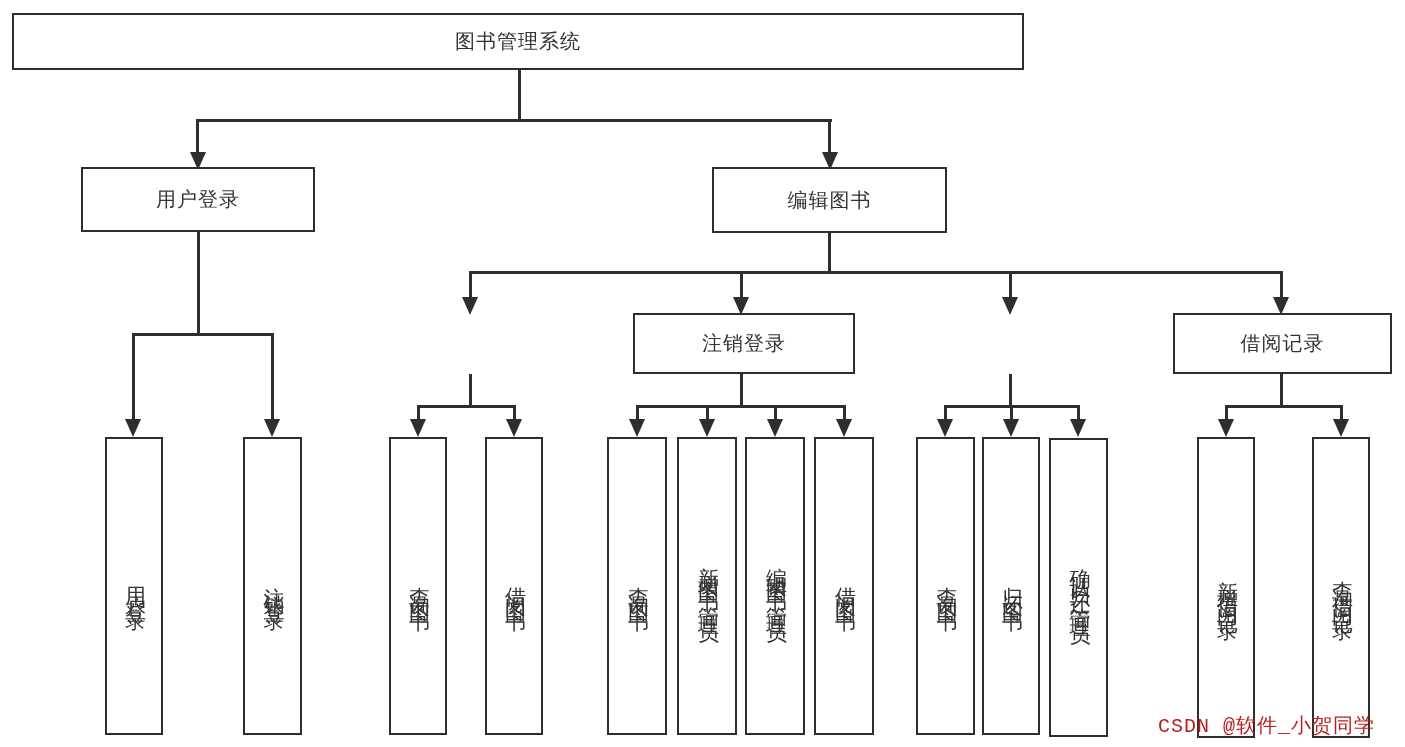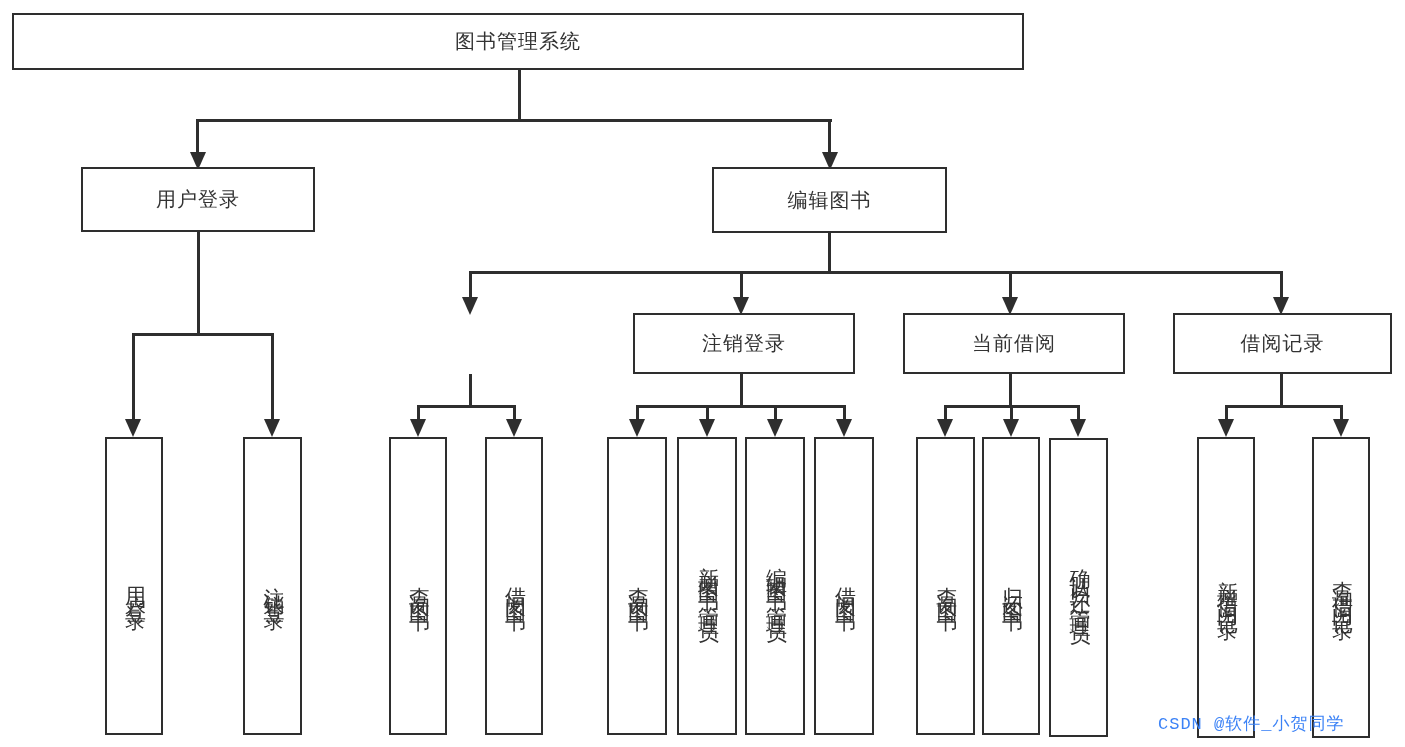--- a/index.html
+++ b/index.html
@@ -38,22 +38,22 @@
     width: 0; height: 0;
     border-left: 8px solid transparent;
     border-right: 8px solid transparent;
     border-top: 18px solid #2e2e2e;
     z-index: 1;
   }
   .watermark {
     position: absolute;
     left: 1158px;
     top: 712px;
-    font-size: 17px;
-    color: #3b82f6;
+    font-size: 20px;
+    color: #b91c1c;
     letter-spacing: 1px;
     white-space: nowrap;
     z-index: 6;
   }
 </style>
 </head>
 <body>
 
 <div id="stage">
 
@@ -88,23 +88,20 @@
   <div class="arrow" style="left:462px; top:297px;"></div>
   <div class="line" style="left:740px; top:271px; width:3px; height:28px;"></div>
   <div class="arrow" style="left:733px; top:297px;"></div>
   <div class="line" style="left:1009px; top:271px; width:3px; height:28px;"></div>
   <div class="arrow" style="left:1002px; top:297px;"></div>
   <div class="line" style="left:1280px; top:271px; width:3px; height:28px;"></div>
   <div class="arrow" style="left:1273px; top:297px;"></div>
 
   <div class="box hbox" style="left:633px; top:313px; width:222px; height:61px;">
     <span>注销登录</span>
-  </div>
-  <div class="box hbox" style="left:903px; top:313px; width:222px; height:61px;">
-    <span>当前借阅</span>
   </div>
   <div class="box hbox" style="left:1173px; top:313px; width:219px; height:61px;">
     <span>借阅记录</span>
   </div>
 
   <div class="line" style="left:469px; top:374px; width:3px; height:33px;"></div>
   <div class="line" style="left:417px; top:405px; width:99px; height:3px;"></div>
   <div class="line" style="left:417px; top:405px; width:3px; height:16px;"></div>
   <div class="arrow" style="left:410px; top:419px;"></div>
   <div class="line" style="left:513px; top:405px; width:3px; height:16px;"></div>

